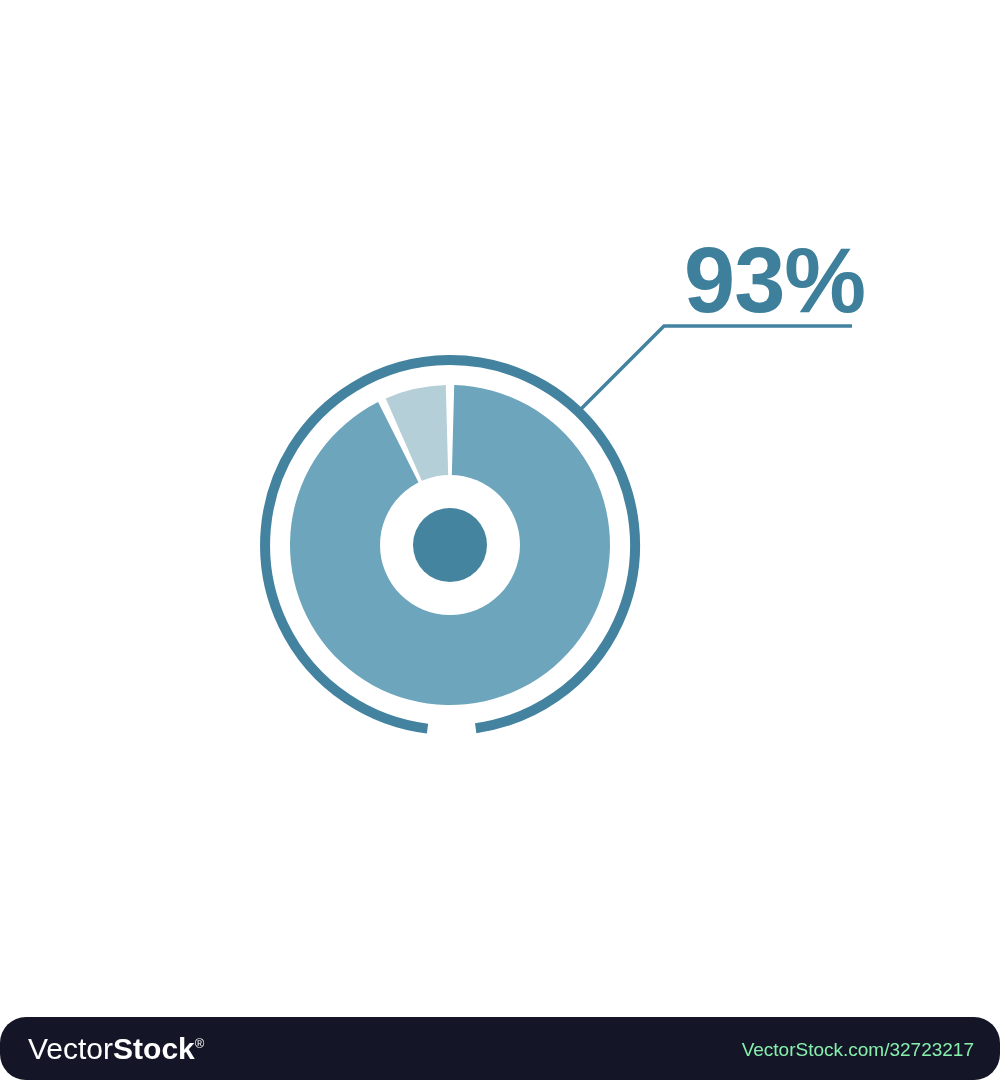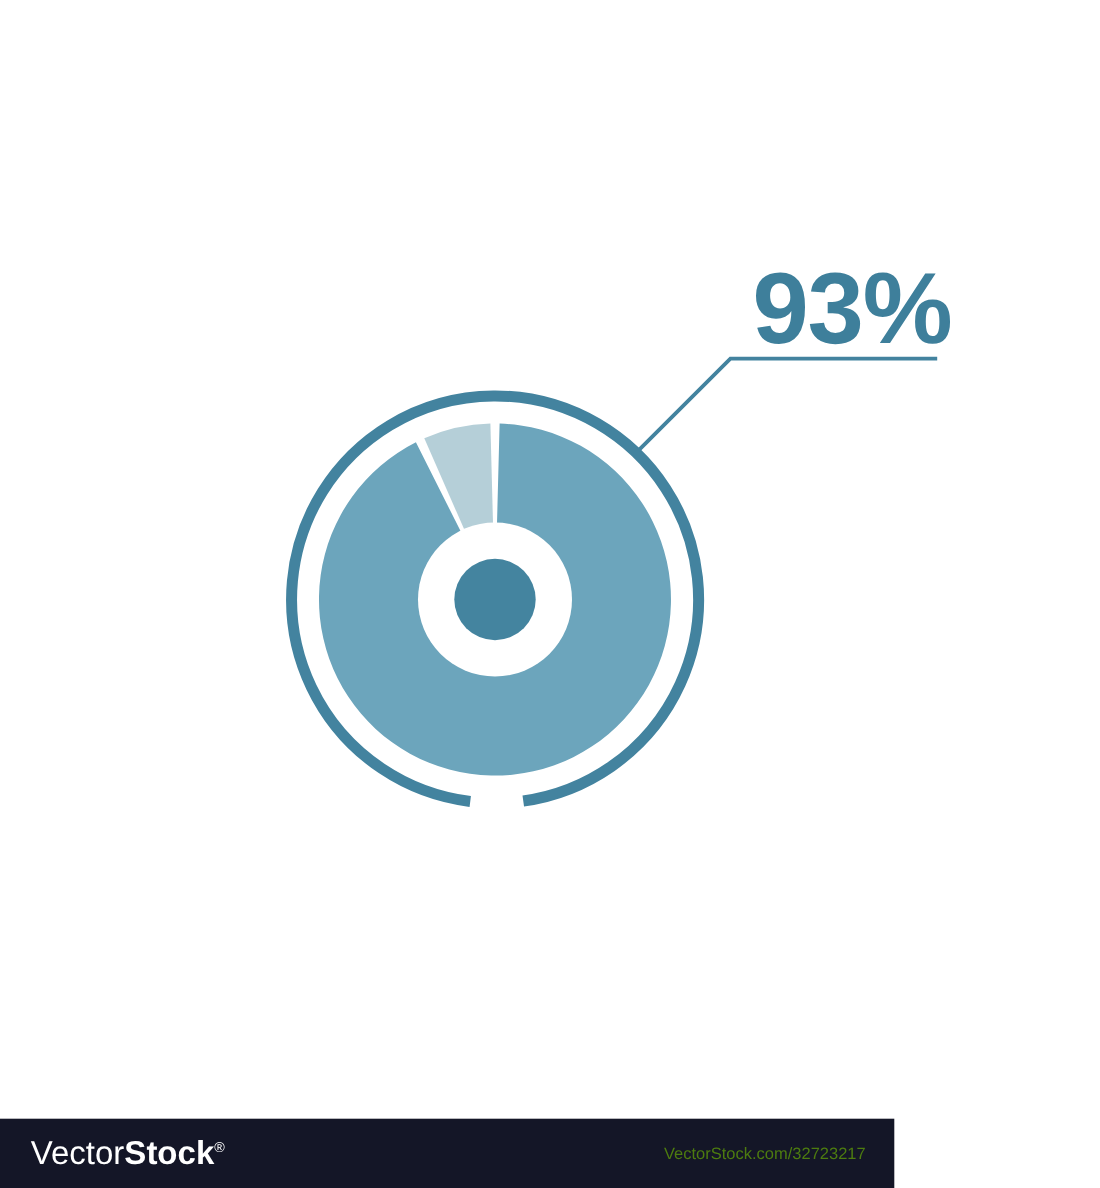--- a/index.html
+++ b/index.html
@@ -38,23 +38,24 @@
     font-weight: bold;
     font-size: 92px;
     letter-spacing: -1px;
   }
 
   
   #footer-bar {
     position: absolute;
     left: 0;
     top: 1017px;
-    width: 813px;
+    width: 1000px;
     height: 63px;
     background: #141627;
+    border-radius: 26px;
   }
   #vs-logo {
     position: absolute;
     left: 28px;
     top: 50%;
     transform: translateY(-50%);
     color: #ffffff;
     font-family: "Liberation Sans", sans-serif;
     font-size: 30px;
     white-space: nowrap;
@@ -65,23 +66,23 @@
   #vs-logo .logo-reg {
     font-size: 13px;
     vertical-align: super;
     font-weight: normal;
   }
   #vs-url {
     position: absolute;
     right: 26px;
     top: 50%;
     transform: translateY(-50%);
-    color: #4d7c0f;
+    color: #86efac;
     font-family: "Liberation Sans", sans-serif;
-    font-size: 15px;
+    font-size: 19px;
     white-space: nowrap;
     line-height: 1;
   }
 </style>
 </head>
 <body>
 
 <div id="canvas-area">
 
   <svg id="chart-svg" viewBox="0 0 1000 1017" xmlns="http://www.w3.org/2000/svg">

